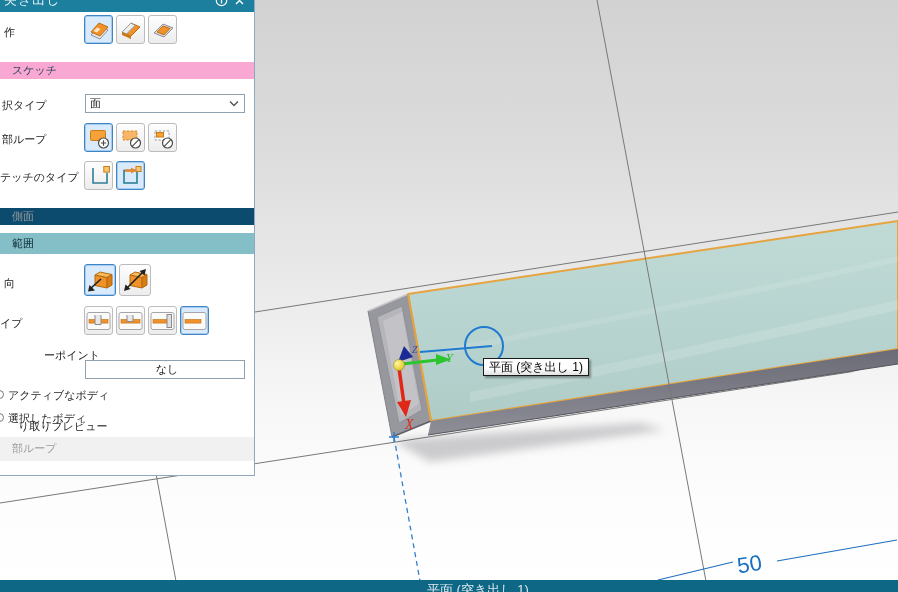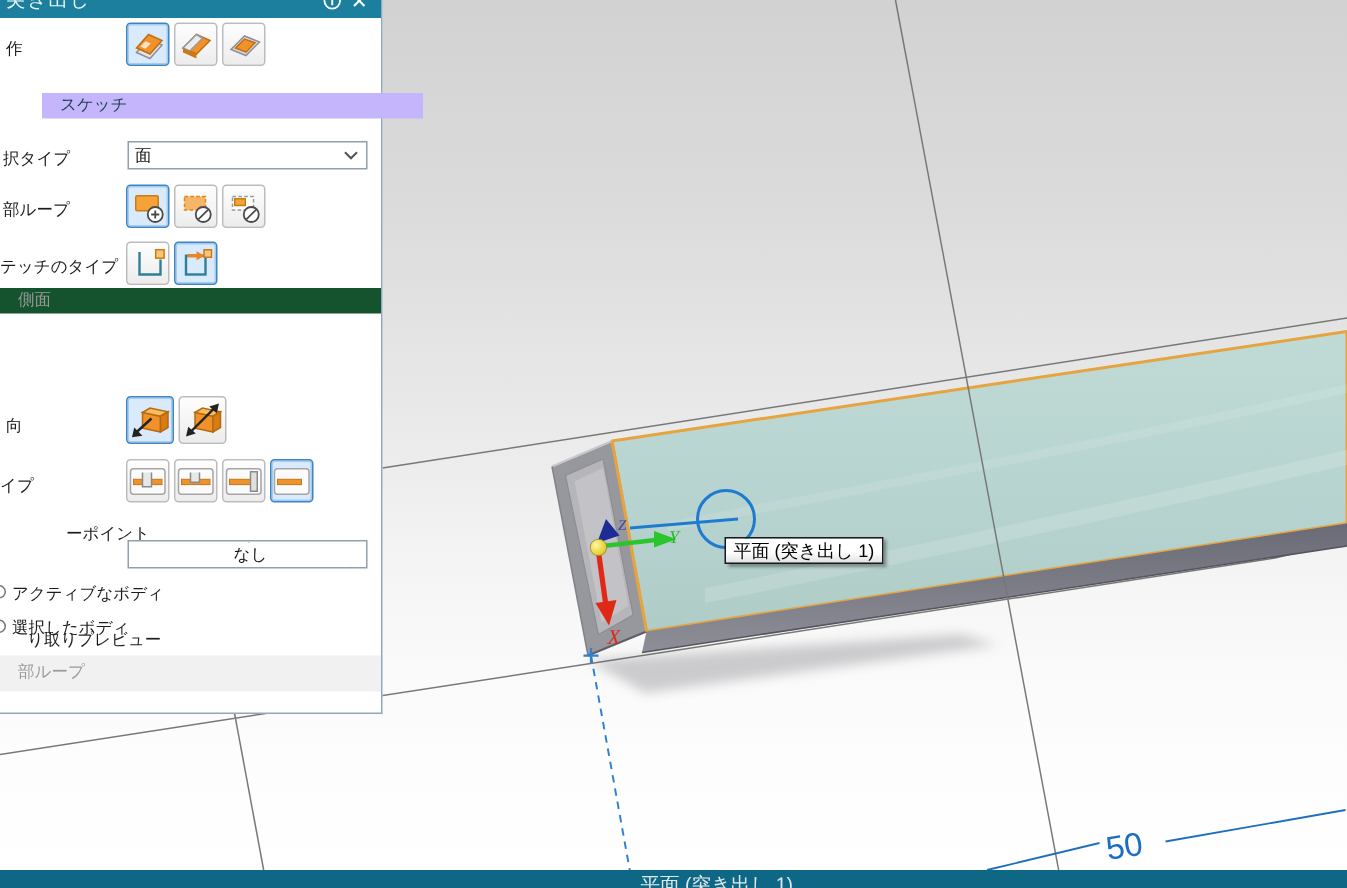--- a/index.html
+++ b/index.html
@@ -26,22 +26,22 @@
     position:absolute;left:0;top:0;width:254px;height:475px;background:#ffffff;
     border-right:1px solid #8fa8bf;border-bottom:1px solid #8fa8bf;z-index:10;
     font-size:11px;color:#1c1c1c;
   }
   .titlebar{position:absolute;left:0;top:0;width:100%;height:12px;background:#1b7f9d;overflow:hidden;}
   .titlebar .title{position:absolute;left:4px;top:-9px;font-size:13px;color:#eaf5fa;letter-spacing:1px;}
   .titlebar .tb-ic{position:absolute;top:-6px;width:13px;height:13px;}
   .titlebar .tb-info{right:26px;}
   .titlebar .tb-close{right:8px;}
   .hdr{position:absolute;left:0;width:100%;box-sizing:border-box;padding-left:12px;}
-  .hdr-sketch{top:62px;height:17px;line-height:17px;background:#c4b5fd;color:#1d3d4d;margin-left:28px;}
-  .hdr-side{top:192px;height:17px;line-height:17px;background:#14532d;color:#9b9b9b;}
+  .hdr-sketch{top:62px;height:17px;line-height:17px;background:#f9a8d4;color:#1d3d4d;}
+  .hdr-side{top:208px;height:17px;line-height:17px;background:#0c4a6e;color:#9b9b9b;}
   .hdr-extent{top:233px;height:21px;line-height:21px;background:#84bec7;color:#0d2b33;}
   .hdr-method{top:437px;height:24px;line-height:22px;background:#f1f1f1;color:#9b9b9b;}
   .lbl{position:absolute;white-space:nowrap;}
   .btnrow{position:absolute;display:flex;gap:3px;}
   .btn{
     width:29px;height:29px;box-sizing:border-box;border:1px solid #bcbcbc;border-radius:3px;
     background:linear-gradient(#fefefe,#ececec);
     display:flex;align-items:center;justify-content:center;padding:0;
   }
   .btn.big{width:32px;height:32px;}
@@ -223,20 +223,21 @@
         <rect x="5" y="6.5" width="13" height="12.5" fill="none" stroke="#2f7f96" stroke-width="1.6"></rect>
         <line x1="6" y1="6.5" x2="12.5" y2="6.5" stroke="#e8862a" stroke-width="2.4"></line>
         <polygon points="12,3.5 17.5,6.5 12,9.5" fill="#e8862a"></polygon>
         <rect x="17" y="2.5" width="5" height="5" fill="#f8c775" stroke="#c97c15"></rect>
       </svg>
     </button>
   </div>
 
   <div class="hdr hdr-side">側面</div>
 
+  <div class="hdr hdr-extent">範囲</div>
 
   <span class="lbl" style="left:4px;top:276px;">向</span>
   <div class="btnrow" style="left:84px;top:264px;">
     <button class="btn big sel">
       <svg width="28" height="28" viewBox="0 0 28 28">
         <polygon points="9,9 21,11.5 21,22 9,19.5" fill="#f0912a" stroke="#b56a10"></polygon>
         <polygon points="9,9 14,6 26,8.5 21,11.5" fill="#f8bc5e" stroke="#b56a10"></polygon>
         <polygon points="21,11.5 26,8.5 26,19 21,22" fill="#d87d14" stroke="#b56a10"></polygon>
         <line x1="15" y1="13" x2="4" y2="23" stroke="#222" stroke-width="1.6"></line>
         <polygon points="2,25.5 3.5,19 9,24.5" fill="#222"></polygon>

